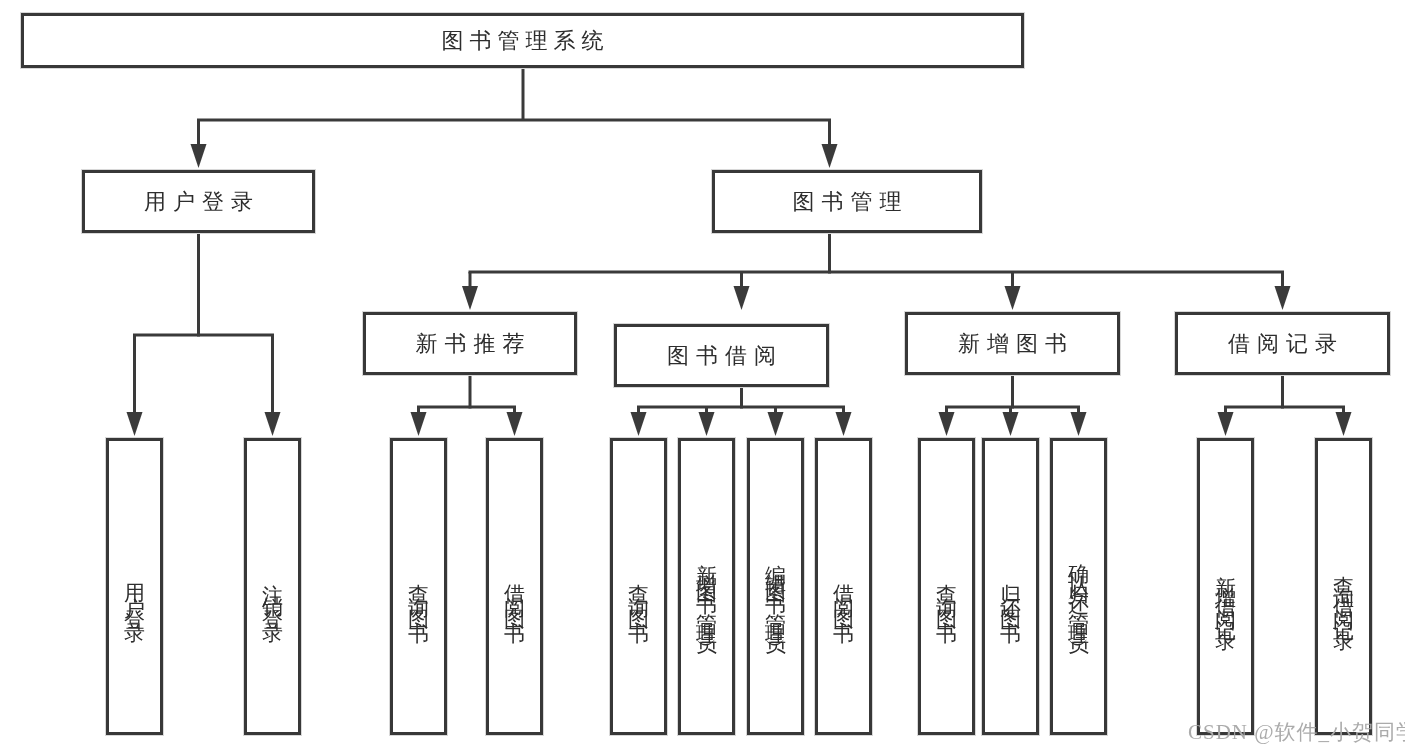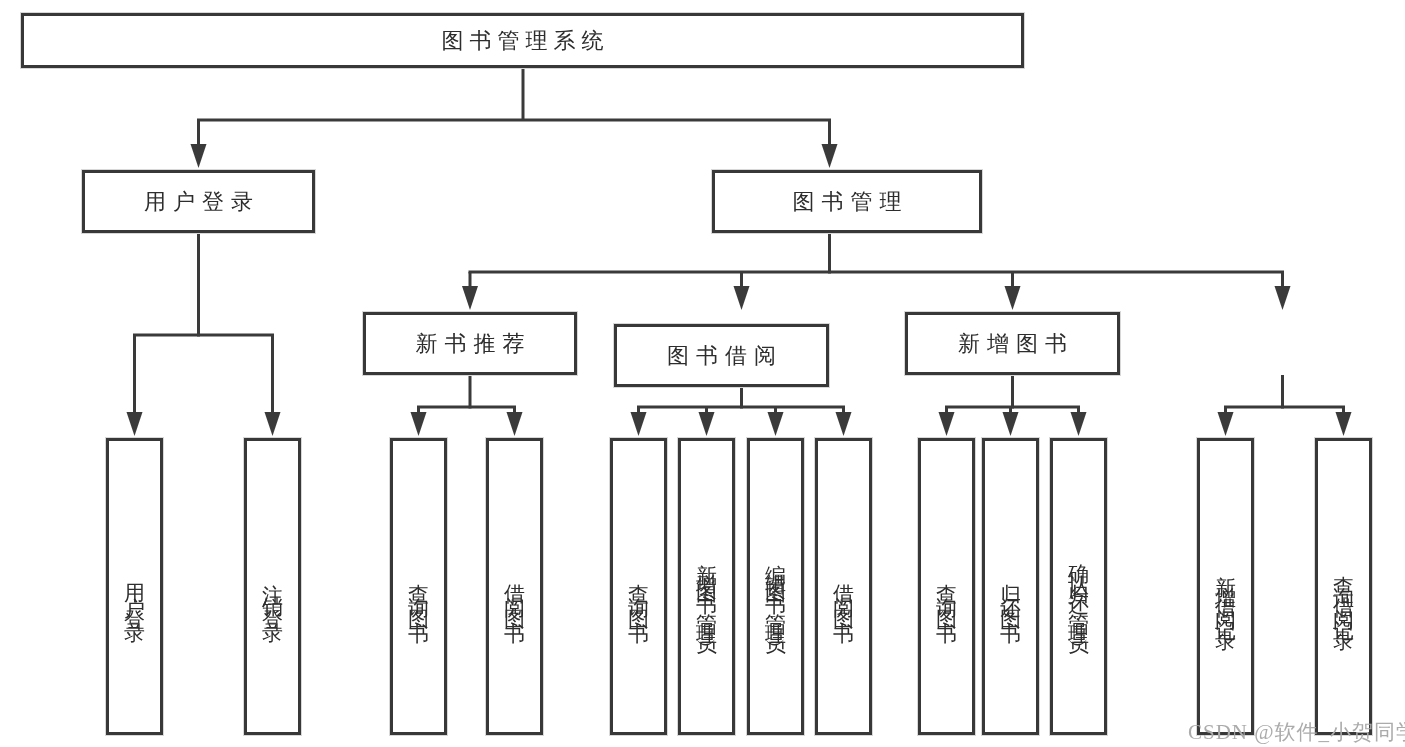--- a/index.html
+++ b/index.html
@@ -137,20 +137,23 @@
 
   <div class="box h" style="left:363px;top:312px;width:214px;height:63px;">
     <span class="lbl">新书推荐</span>
   </div>
   <div class="box h" style="left:614px;top:312px;width:215px;height:63px;margin-top:12px;">
     <span class="lbl">图书借阅</span>
   </div>
   <div class="box h" style="left:905px;top:312px;width:215px;height:63px;">
     <span class="lbl">新增图书</span>
   </div>
+  <div class="box h" style="left:1175px;top:312px;width:215px;height:63px;">
+    <span class="lbl">借阅记录</span>
+  </div>
 
   <div class="box v" style="left:106px;top:438px;width:57px;height:297px;">
     <span class="lbl len4">用户登录</span>
   </div>
   <div class="box v" style="left:244px;top:438px;width:57px;height:297px;">
     <span class="lbl len4">注销登录</span>
   </div>
 
   <div class="box v" style="left:390px;top:438px;width:57px;height:297px;">
     <span class="lbl len4">查询图书</span>

